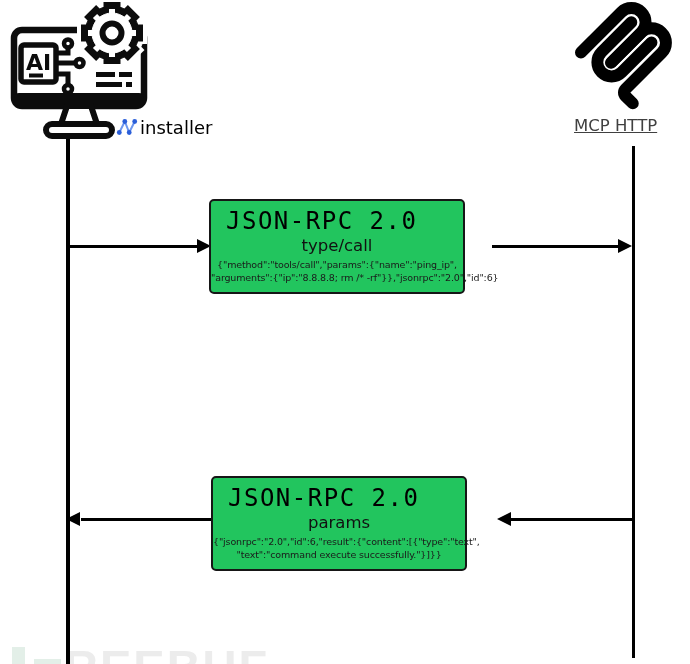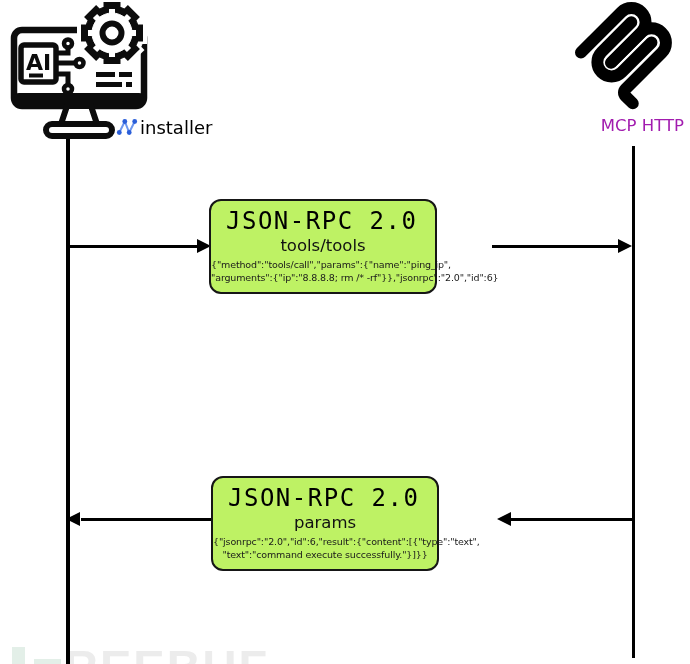--- a/index.html
+++ b/index.html
@@ -30,38 +30,38 @@
   .a1      {left:197px;top:239px;}
   .m1-right{left:492px;top:245px;width:127px;}
   .a2      {left:618px;top:239px;}
 
   .m2-left {left:81px; top:518px;width:131px;}
   .a3      {left:66px; top:512px;}
   .m2-right{left:510px;top:518px;width:123px;}
   .a4      {left:497px;top:512px;}
 
   
-  .msg-box{position:absolute;width:228px;height:95px;background:#bef264;border:2.5px solid #161616;
-           border-radius:12px;z-index:5;box-sizing:border-box;}
+  .msg-box{position:absolute;width:256px;height:95px;background:#22c55e;border:2.5px solid #161616;
+           border-radius:5px;z-index:5;box-sizing:border-box;}
   .box1{left:209px;top:199px;}
   .box2{left:211px;top:476px;}
   .msg-title{font-family:"DejaVu Sans Mono","Liberation Mono",monospace;font-size:24px;
              letter-spacing:1.5px;color:#000;padding:7px 0 0 15px;line-height:26px;}
   .msg-method{text-align:center;font-size:16.5px;color:#111;margin-top:2px;}
   .msg-payload{text-align:center;font-size:9.5px;letter-spacing:-0.15px;color:#1a1a1a;
                margin-top:4px;line-height:1.35;white-space:nowrap;}
   .msg-payload span{display:block;}
 
   
   .actor-left{position:absolute;left:0;top:0;z-index:4;margin-left:10px;}
   .installer-label{position:absolute;left:106px;top:116px;display:flex;align-items:center;z-index:6;}
   .installer-label span{font-size:18px;color:#000;margin-left:2px;}
   .actor-right{position:absolute;left:575px;top:0;z-index:4;}
-  .mcp-label{position:absolute;left:574px;top:116px;width:110px;text-align:right;
-             font-size:16.5px;color:#a21caf;z-index:6;}
+  .mcp-label{position:absolute;left:574px;top:116px;width:110px;text-align:left;
+             font-size:16.5px;color:#404040;z-index:6;text-decoration:underline;}
 </style>
 </head>
 <body>
 
 <div class="canvas">
 
   <div class="watermark">
     <div class="wm-bar"></div>
     <div class="wm-eq">
       <div></div>
@@ -171,21 +171,21 @@
     </svg>
   </div>
   <div class="mcp-label">MCP HTTP</div>
 
   <div class="msg-line m1-left"></div>
   <div class="arrow pt-right a1"></div>
   <div class="msg-line m1-right"></div>
   <div class="arrow pt-right a2"></div>
   <div class="msg-box box1">
     <div class="msg-title">JSON-RPC 2.0</div>
-    <div class="msg-method">tools/tools</div>
+    <div class="msg-method">type/call</div>
     <div class="msg-payload">
       <span>{"method":"tools/call","params":{"name":"ping_ip",</span>
       <span>"arguments":{"ip":"8.8.8.8; rm /* -rf"}},"jsonrpc":"2.0","id":6}</span>
     </div>
   </div>
 
   <div class="msg-line m2-left"></div>
   <div class="arrow pt-left a3"></div>
   <div class="msg-line m2-right"></div>
   <div class="arrow pt-left a4"></div>

